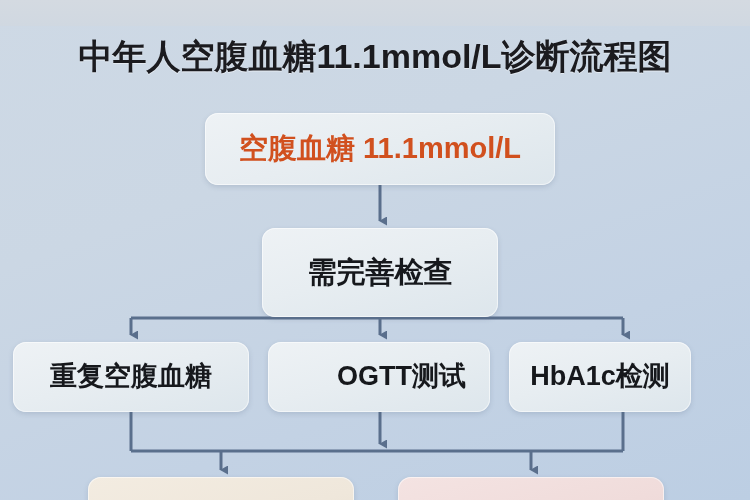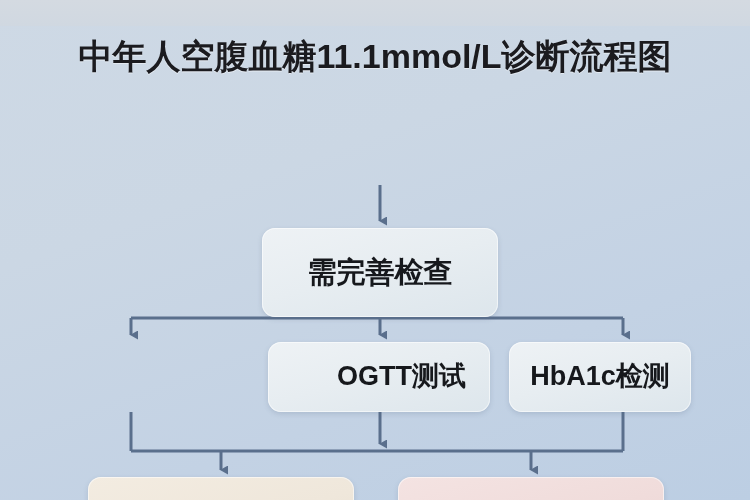--- a/index.html
+++ b/index.html
@@ -163,25 +163,31 @@
       <line x1="623" y1="412" x2="623" y2="451"></line>
       <line x1="131" y1="451" x2="623" y2="451"></line>
 
       <line x1="380" y1="412" x2="380" y2="444" marker-end="url(#arrowhead)"></line>
 
       <line x1="221" y1="451" x2="221" y2="470" marker-end="url(#arrowhead)"></line>
       <line x1="531" y1="451" x2="531" y2="470" marker-end="url(#arrowhead)"></line>
     </g>
   </svg>
 
+  <div class="node" id="node-glucose">
+    <span class="node-label">空腹血糖 11.1mmol/L</span>
+  </div>
 
   <div class="node" id="node-exam">
     <span class="node-label">需完善检查</span>
   </div>
 
+  <div class="node node-row3" id="node-repeat-fpg">
+    <span class="node-label">重复空腹血糖</span>
+  </div>
 
   <div class="node node-row3" id="node-ogtt">
     <span class="node-label">OGTT测试</span>
   </div>
 
   <div class="node node-row3" id="node-hba1c">
     <span class="node-label">HbA1c检测</span>
   </div>
 
   <div class="node node-row4" id="node-outcome-left">

